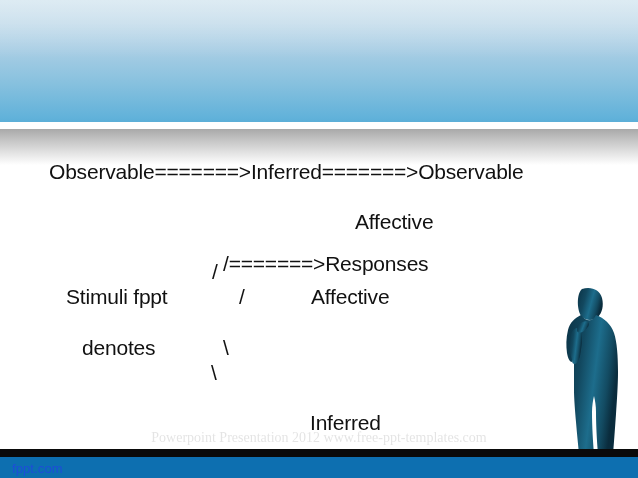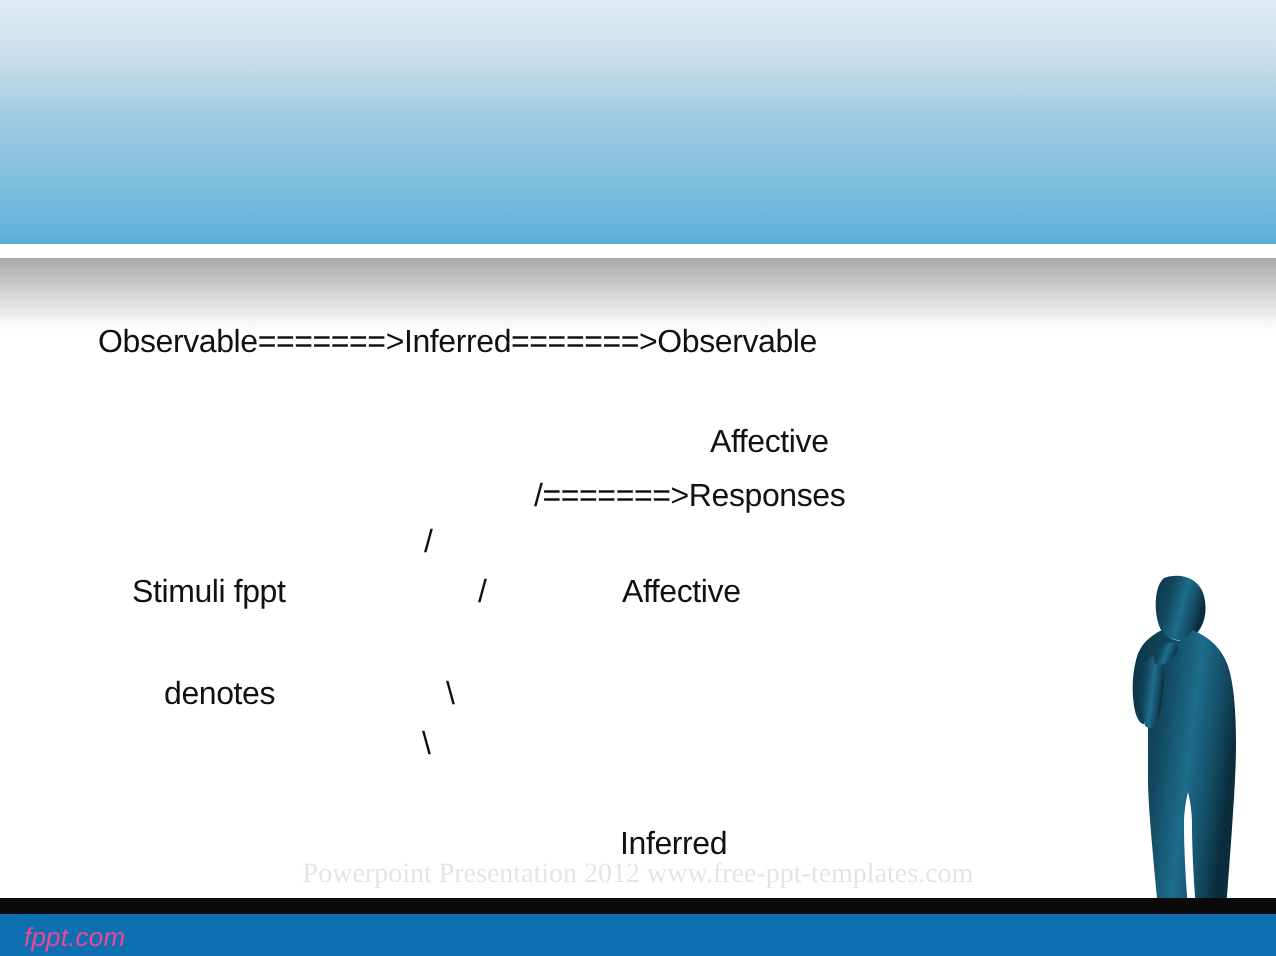--- a/index.html
+++ b/index.html
@@ -74,29 +74,29 @@
     top: 150px;
     width: 638px;
     height: 290px;
     color: #000000;
   }
 
   .line {
     position: absolute;
     white-space: pre;
     font-family: "Liberation Sans", sans-serif;
-    font-size: 16px;
+    font-size: 21px;
     line-height: 24px;
     color: #111111;
     letter-spacing: -0.2px;
   }
 
   .ln-title      { left: 49px;  top: 10px;  }
   .ln-cognitive  { left: 355px; top: 60px;  }
-  .ln-cogarrow   { left: 223px; top: 87px; margin-left: 44px;  }
+  .ln-cogarrow   { left: 223px; top: 102px;  }
   .ln-slash1     { left: 212px; top: 110px; }
   .ln-stimuli    { left: 66px;  top: 135px; }
   .ln-slash2     { left: 239px; top: 135px; }
   .ln-affective  { left: 311px; top: 135px; }
   .ln-denotes    { left: 66px;  top: 160px; }
   .ln-object     { left: 82px;  top: 186px; }
   .ln-bslash1    { left: 223px; top: 186px; }
   .ln-bslash2    { left: 211px; top: 211px; }
   .ln-behav      { left: 224px; top: 236px; }
   .ln-behresp    { left: 310px; top: 261px; }
@@ -138,24 +138,23 @@
     top: 457px;
     width: 638px;
     height: 21px;
     background: #0d6fb0;
   }
   .footer-label {
     position: absolute;
     left: 12px;
     top: 461px;
     font-size: 13px;
-    color: #ec4899;
+    color: #1d4ed8;
     font-family: "Liberation Sans", sans-serif;
     letter-spacing: 0.1px;
-    font-style: italic;
   }
 </style>
 </head>
 <body>
 
 <div class="slide">
 
   <div class="header-band">
     <div class="header-gloss"></div>
   </div>

